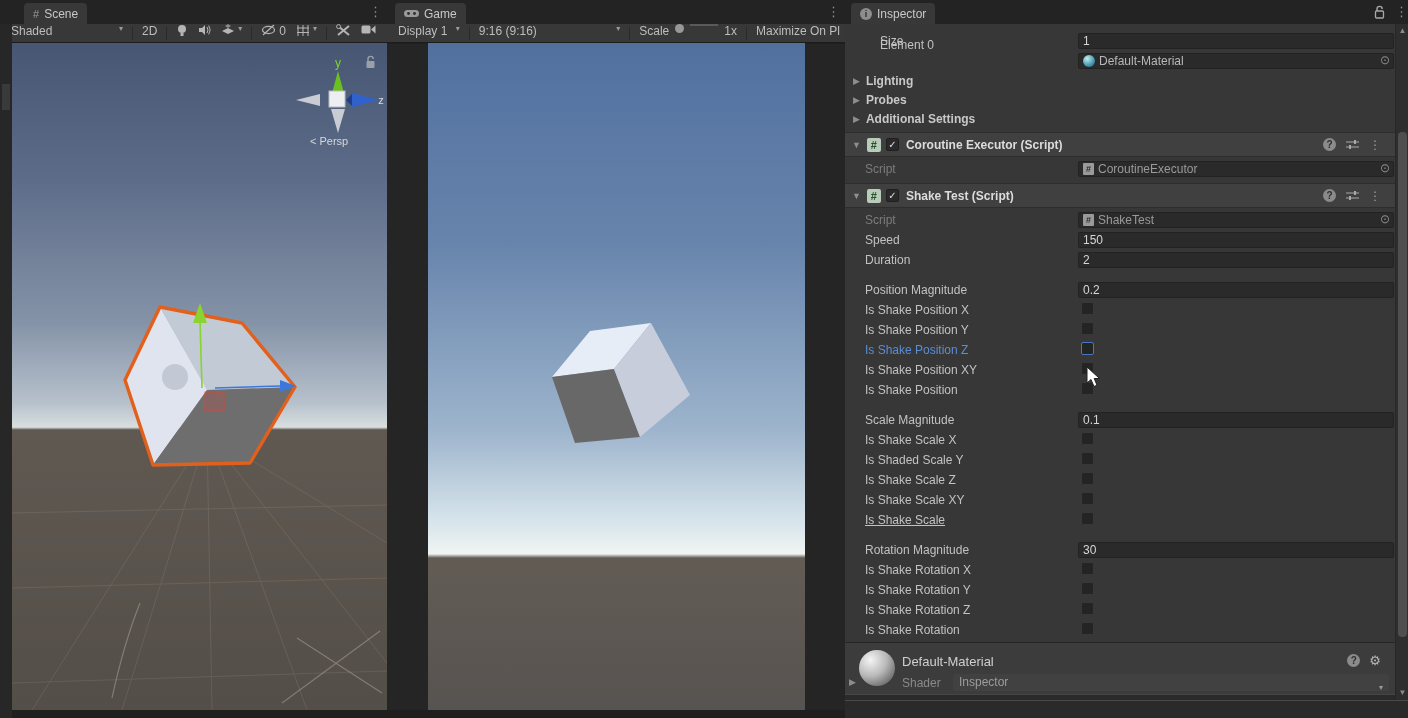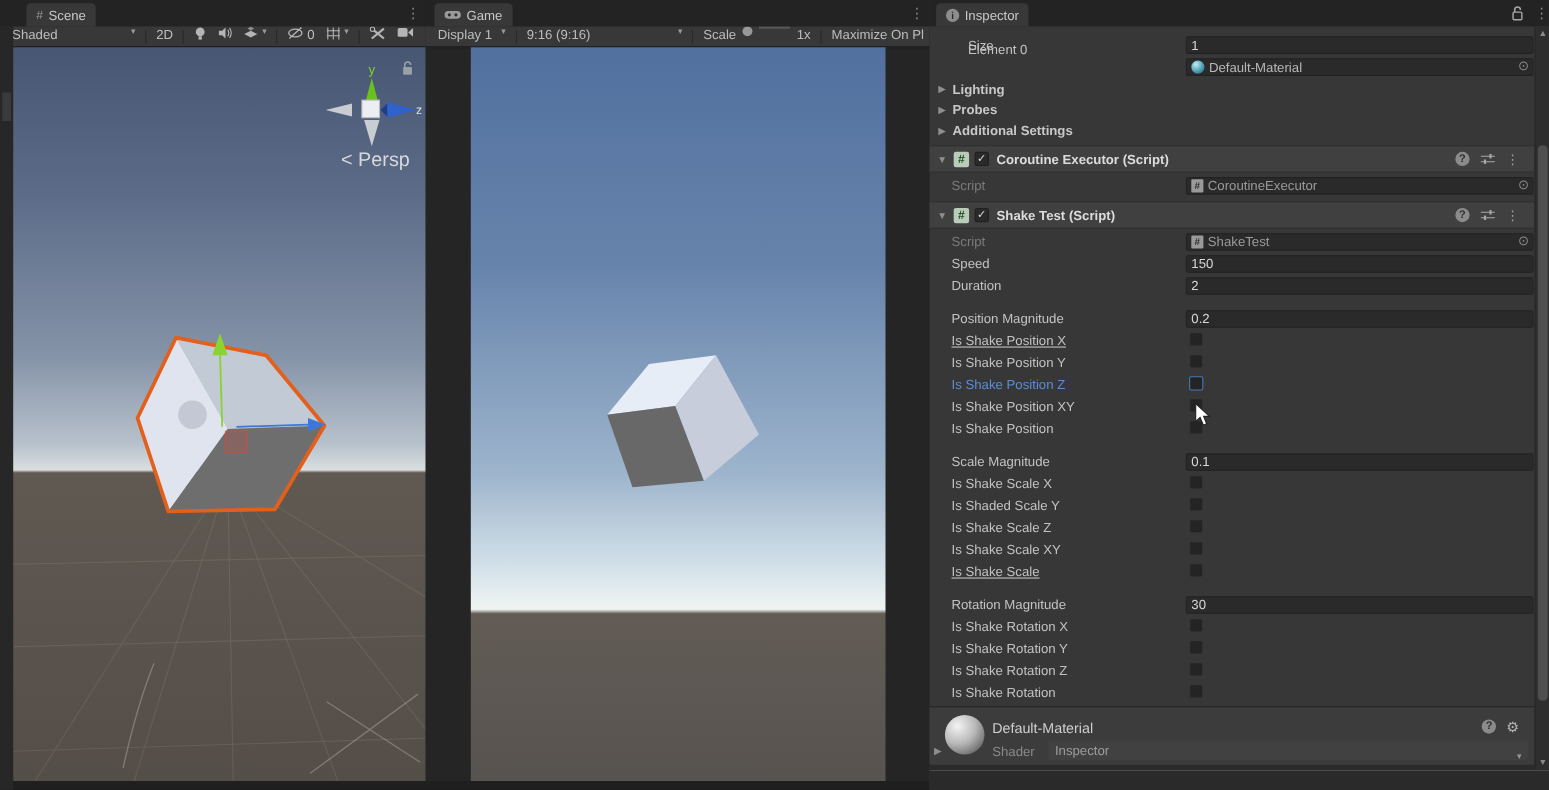--- a/index.html
+++ b/index.html
@@ -55,21 +55,21 @@
   .sphere-s { width:12px; height:12px; border-radius:50%;
               background:radial-gradient(circle at 35% 30%, #bfeef0, #4e9fb5 55%, #1e5670); }
   .scrollbar { position:absolute; right:0; top:24px; width:13px; height:676px; background:#2e2e2e;
                border-left:1px solid #272727; }
   .scroll-thumb { position:absolute; left:2px; width:9px; border-radius:4px; background:#4f4f4f; }
   .sarrow { position:absolute; left:0; width:13px; text-align:center; color:#8a8a8a; font-size:8px; }
   .matfooter { position:absolute; left:0; width:550px; top:642px; height:52px; background:#3c3c3c;
                border-top:1px solid #262626; }
   .shaderdd { position:absolute; left:108px; top:31px; width:436px; height:17px; background:#414141;
               border-radius:2px; color:#9c9c9c; line-height:17px; padding-left:6px; }
-  .persp { position:absolute; color:#d6d8da; font-size:18px; }
+  .persp { position:absolute; color:#d6d8da; font-size:11px; }
   .clip-label { position:absolute; overflow:hidden; }
 </style>
 </head>
 <body>
 
 <div class="panel" style="left:0; width:387px;">
   <div class="tabbar">
     <div class="tab" style="left:24px;">
       <span class="ticon">#</span>
       <span>Scene</span>
@@ -340,21 +340,21 @@
   </div>
 
   <span class="ilabel" style="top:232px;">Speed</span>
   <div class="field" style="top:232px;">150</div>
   <span class="ilabel" style="top:252px;">Duration</span>
   <div class="field" style="top:252px;">2</div>
 
   <span class="ilabel" style="top:282px;">Position Magnitude</span>
   <div class="field" style="top:282px;">0.2</div>
 
-  <span class="ilabel" style="top:302px;text-decoration:underline;">Is Shake Position X</span>
+  <span class="ilabel" style="top:302px;">Is Shake Position X</span>
   <div class="checkbox" style="top:302px;"></div>
   <span class="ilabel" style="top:322px;">Is Shake Position Y</span>
   <div class="checkbox" style="top:322px;"></div>
   <span class="ilabel blue" style="top:342px;">Is Shake Position Z</span>
   <div class="checkbox hl" style="top:342px;"></div>
   <span class="ilabel" style="top:362px;">Is Shake Position XY</span>
   <div class="checkbox" style="top:362px;"></div>
   <span class="ilabel" style="top:382px;">Is Shake Position</span>
   <div class="checkbox" style="top:382px;"></div>
 

